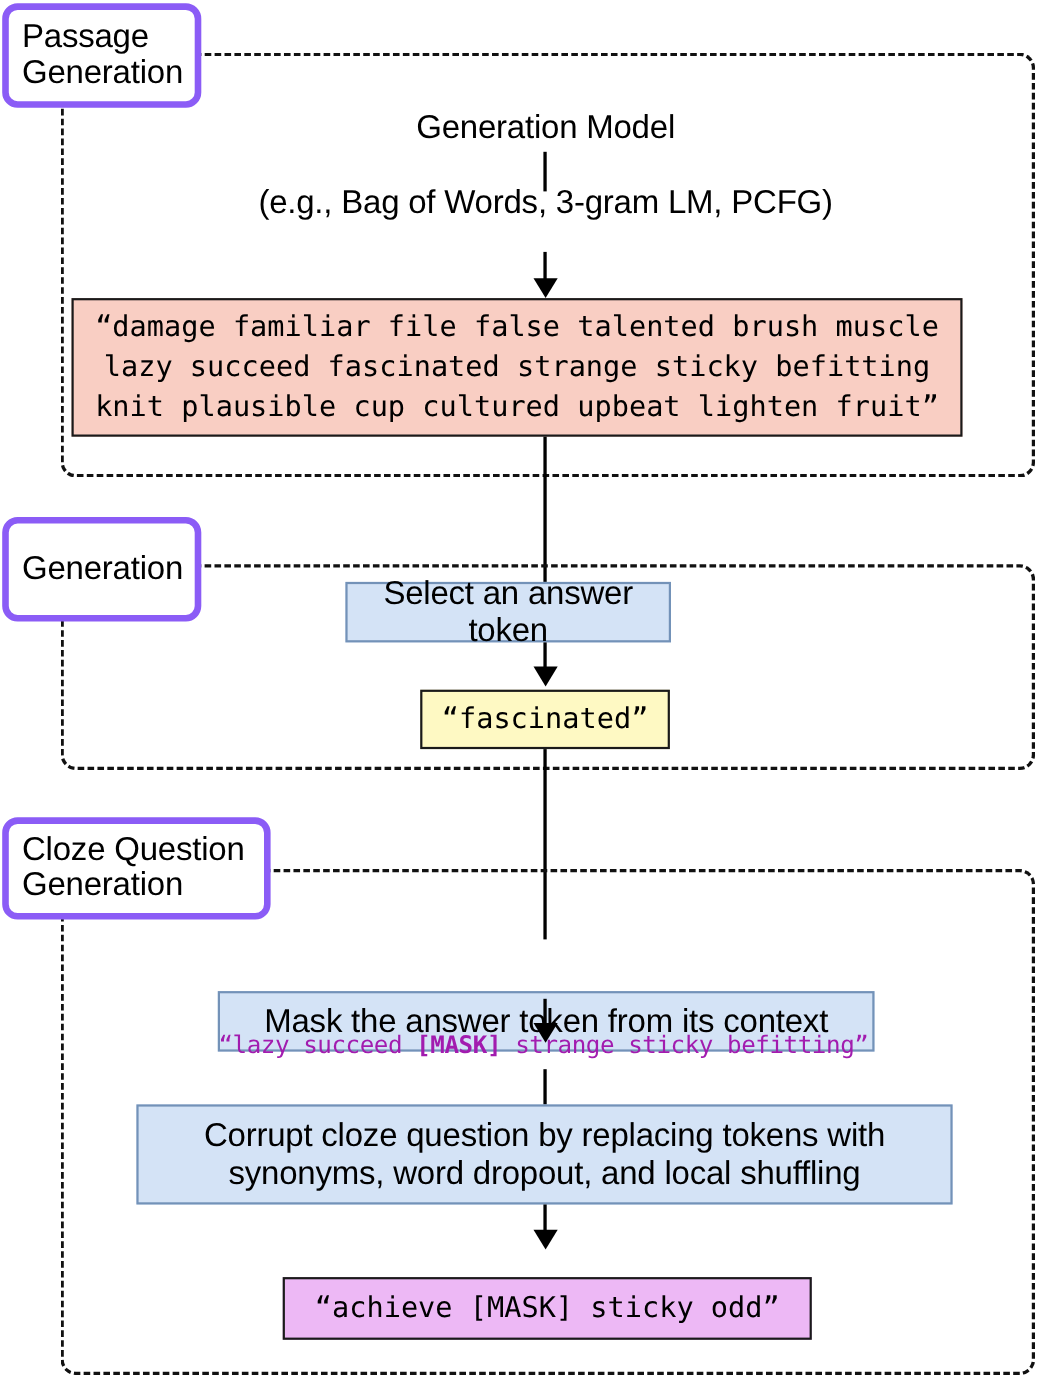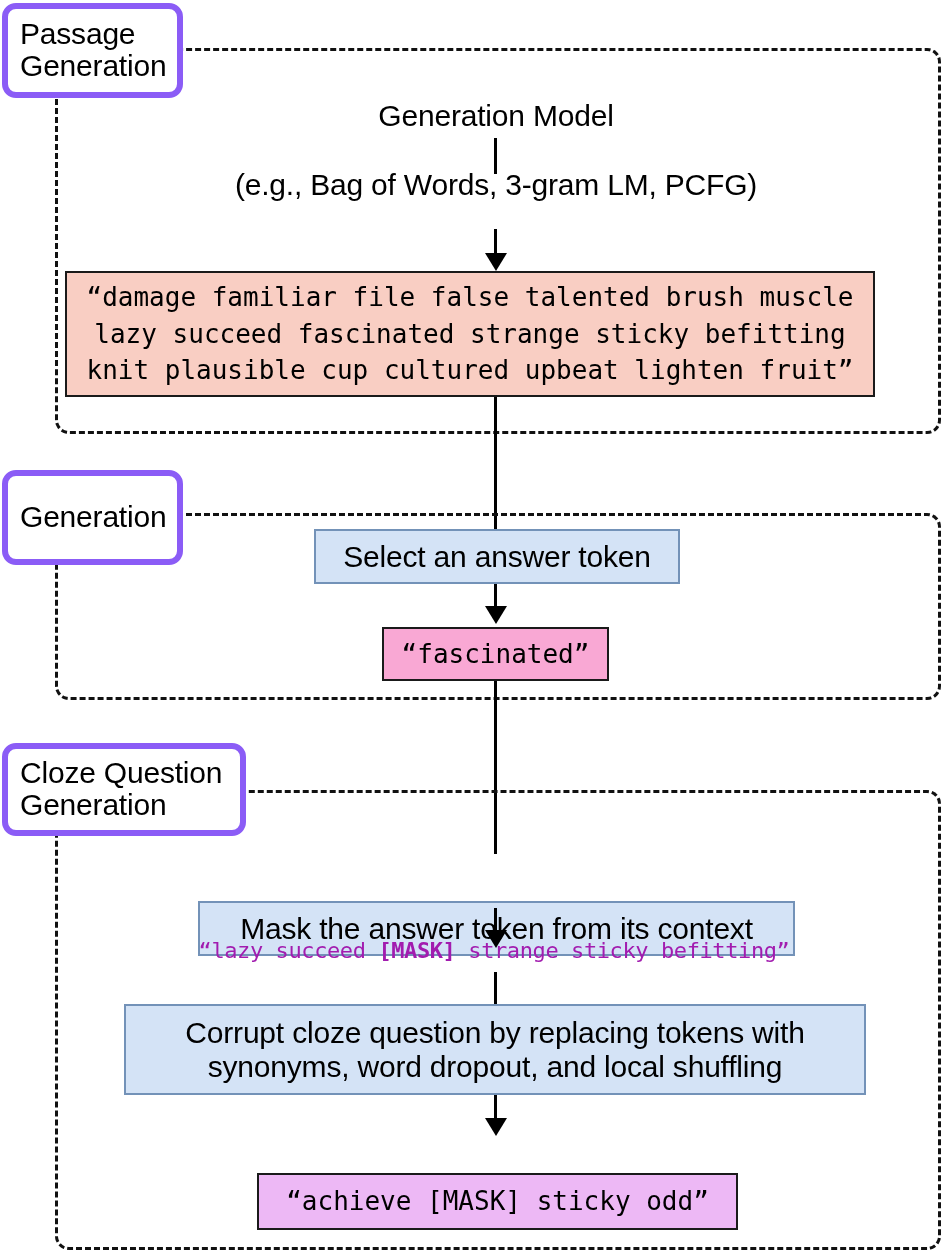--- a/index.html
+++ b/index.html
@@ -69,22 +69,22 @@
     align-items: center;
     justify-content: center;
     text-align: center;
     font-family: "DejaVu Sans Mono", monospace;
     font-size: 26px;
     color: #000000;
     line-height: 1.42;
     white-space: pre-line;
   }
   .data-box.passage   { background: #f9cec3; }
-  .data-box.answer    { background: #f9a8d4; }
-  .data-box.corrupted { background: #edb8f5; margin-top: 12px; }
+  .data-box.answer    { background: #fef9c3; }
+  .data-box.corrupted { background: #edb8f5; }
 
   
   .mono-line {
     position: absolute;
     font-family: "DejaVu Sans Mono", monospace;
     font-size: 22px;
     color: #a21caf;
     text-align: center;
     white-space: nowrap;
     letter-spacing: -0.4px;
@@ -147,21 +147,21 @@
   </div>
 
   <div class="vline" style="left:494px; top:397px; height:133px;"></div>
 
   <div class="stage-box" style="left:55px; top:513px; width:886px; height:187px;"></div>
 
   <div class="stage-label" style="left:2px; top:470px; width:181px; height:95px;">
     <span>Generation</span>
   </div>
 
-  <div class="proc-box" style="left:314px; top:529px; width:366px; height:55px;">
+  <div class="proc-box" style="left:314px; top:529px; width:296px; height:55px;">
     <span>Select an answer token</span>
   </div>
 
   <div class="vline" style="left:494px; top:584px; height:25px;"></div>
   <div class="arrowhead" style="left:485px; top:606px;"></div>
 
   <div class="data-box answer" style="left:382px; top:627px; width:227px; height:54px;">
     <span>“fascinated”</span>
   </div>
 

